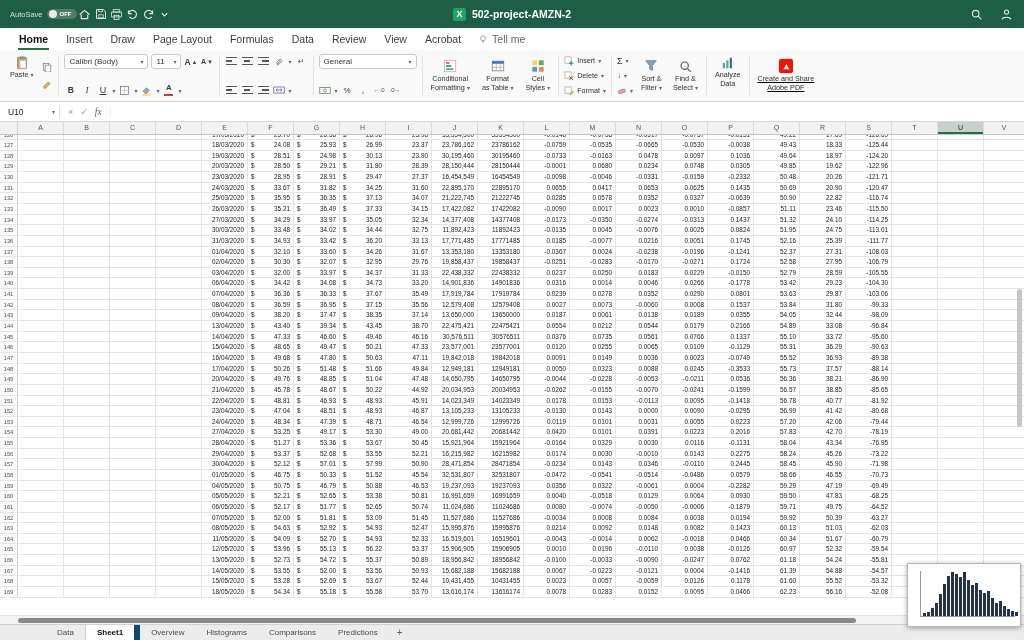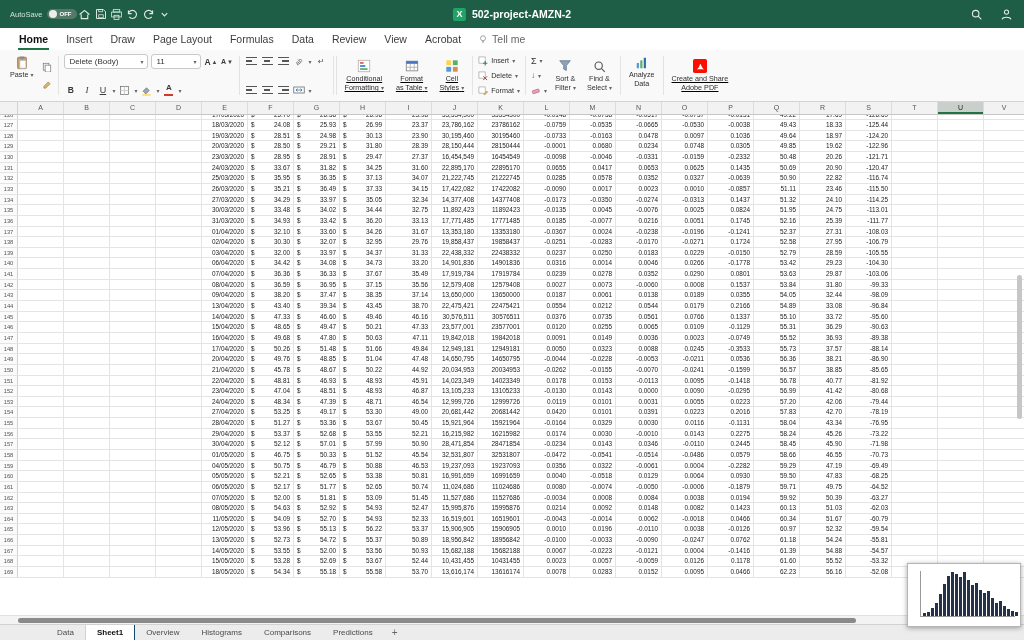--- a/index.html
+++ b/index.html
@@ -46,21 +46,21 @@
   .clip-mini { display:flex; flex-direction:column; justify-content:center; gap:4px; }
   .al { width:11px; height:8px; display:inline-flex; flex-direction:column; justify-content:space-between; }
   .al i { height:1.3px; background:#555; display:block; width:100%; }
   .a-l i:nth-child(2){ width:60%; } .a-c { align-items:center; } .a-c i:nth-child(2){ width:60%; }
   .a-r { align-items:flex-end; } .a-r i:nth-child(2){ width:60%; }
   .rot { font-size:6.5px; transform:rotate(-45deg); color:#555; }
   .uline { text-decoration:underline; }
   .acolor { display:inline-flex; flex-direction:column; align-items:center; line-height:1; }
   .acolor b { font-size:8px; }
   .acolor i { width:9px; height:2px; background:#d03a2b; display:block; margin-top:1px; }
-  .w-font { width:84px; } .w-size { width:50px; } .w-gen { width:98px; }
+  .w-font { width:84px; } .w-size { width:30px; } .w-gen { width:98px; }
   .tinytxt { font-size:6px; color:#444; }
 
   
   .formulabar { height:20px; flex:none; background:#fff; border-bottom:1px solid #d8d8d8; display:flex; align-items:center; padding:0 0 0 4px; }
   .namebox { width:56px; height:14px; display:flex; align-items:center; justify-content:space-between; padding:0 4px; font-size:8.5px; color:#222; border-right:1px solid #ddd; }
   .fb-icons { display:flex; align-items:center; gap:7px; padding:0 8px; border-right:1px solid #eee; }
   .fb-x { color:#9a9a9a; font-size:9px; }
   .fb-ck { color:#9a9a9a; font-size:9px; }
   .fb-fx { font-family:"Liberation Serif", serif; font-style:italic; font-size:9.5px; color:#666; }
   .fb-input { flex:1; height:100%; }
@@ -81,21 +81,21 @@
   .cell.num { text-align:right; padding-right:3px; }
   .cell.cur { display:flex; justify-content:space-between; padding:0 3px; }
   .vscroll { position:absolute; right:1px; top:14px; bottom:2px; width:6px; }
   .vthumb { position:absolute; top:32%; height:29%; width:5px; background:#c6c6c6; border-radius:3px; }
 
   
   .hscrollbar { height:9px; flex:none; background:#f3f3f3; border-top:1px solid #e0e0e0; position:relative; }
   .hthumb { position:absolute; left:18px; top:2px; width:838px; height:5px; background:#8a8a8a; border-radius:2.5px; }
   .sheettabs { height:16px; flex:none; background:#ececec; border-top:1px solid #d2d2d2; display:flex; align-items:stretch; padding-left:46px; }
   .stab { font-size:8px; color:#4a4a4a; display:flex; align-items:center; padding:0 11px; cursor:default; }
-  .stab.active { background:#fff; color:#0f0f0f; font-weight:bold; border-left:1px solid #d2d2d2; border-right:1px solid #0c4a6e; }
+  .stab.active { background:#fff; color:#0f0f0f; font-weight:bold; border-left:1px solid #d2d2d2; border-right:6px solid #0c4a6e; }
   .stab.add { font-size:10px; color:#666; padding:0 8px; }
   .statusbar { height:17px; flex:none; background:#f5f5f5; border-top:1px solid #d9d9d9; display:flex; align-items:center; padding:0 8px; gap:8px; font-size:8px; color:#444; }
   .sb-acc { display:flex; align-items:center; gap:4px; }
   .sb-right { margin-left:auto; display:flex; align-items:center; gap:7px; }
   .viewic { width:10px; height:9px; border:1px solid #8b8b8b; background:#fff; }
   .viewic.v2 { border-top-width:3px; }
   .viewic.v3 { border-style:dashed; }
   .zoomslider { width:70px; height:2px; background:#bdbdbd; position:relative; }
   .zoomknob { position:absolute; left:47%; top:-3px; width:7px; height:7px; border-radius:50%; background:#fdfdfd; border:1px solid #9a9a9a; }
 
@@ -236,21 +236,21 @@
               </svg>
           </span>
         </div>
       </div>
     </div>
     <div class="rsep"></div>
 
     <div class="rgroup">
       <div class="rrow">
         <div class="dd w-font">
-          <span>Delete (Body)</span>
+          <span>Calibri (Body)</span>
             <span class="chev">▾</span>
         </div>
         <div class="dd w-size">
           <span>11</span>
             <span class="chev">▾</span>
         </div>
         <span class="icon-btn">
             <span class="tx">A</span>
             <span class="tinytxt">▲</span>
           </span>
@@ -342,23 +342,44 @@
           <svg width="12" height="10" viewBox="0 0 16 12">
               <rect x="1" y="2" width="14" height="8" fill="none" stroke="#666"></rect>
               <path d="M4 6h8M10 4l2 2-2 2M6 4 4 6l2 2" fill="none" stroke="#2b6cb0"></path>
             </svg>
         </span>
         <span class="chev">▾</span>
       </div>
     </div>
     <div class="rsep"></div>
 
+    <div class="rgroup">
+      <div class="rrow">
+        <div class="dd w-gen">
+          <span>General</span>
+            <span class="chev">▾</span>
+        </div>
+      </div>
+      <div class="rrow">
+        <span class="icon-btn">
+          <svg width="12" height="9" viewBox="0 0 16 10">
+              <rect x="1" y="1" width="14" height="8" fill="none" stroke="#5a7d5a"></rect>
+              <circle cx="8" cy="5" r="2" fill="none" stroke="#5a7d5a"></circle>
+            </svg>
+        </span>
+        <span class="chev">▾</span>
+        <span class="icon-btn" style="font-size:8px;">%</span>
+        <span class="icon-btn" style="font-size:9px;">,</span>
+        <span class="icon-btn tinytxt">←.0</span>
+        <span class="icon-btn tinytxt">.0→</span>
+      </div>
+    </div>
     <div class="rsep"></div>
 
-    <div class="rgroup" style="flex-direction:row;align-items:center;gap:6px;text-decoration:underline;">
+    <div class="rgroup" style="flex-direction:row;align-items:center;gap:6px;">
       <div class="bigbtn">
         <span class="bicon">
           <svg width="14" height="14" viewBox="0 0 16 16">
               <rect x="1.5" y="1.5" width="13" height="13" fill="#fff" stroke="#b5b5b5"></rect>
               <rect x="3.5" y="3.5" width="4" height="2" fill="#e05a4e"></rect>
               <rect x="3.5" y="7" width="6" height="2" fill="#4e79d8"></rect>
               <rect x="3.5" y="10.5" width="8.5" height="2" fill="#58b067"></rect>
             </svg>
         </span>
         <span>Conditional</span>
@@ -479,20 +500,32 @@
               <rect width="16" height="16" rx="2" fill="#fa0f00"></rect>
               <path d="M4.5 12c1.5-1 3-3.5 3.5-6h1c.5 2.5 2 5 3.5 6-2-.5-6-.5-8 0z" fill="#fff"></path>
             </svg>
         </span>
         <span>Create and Share</span>
         <span>Adobe PDF</span>
       </div>
     </div>
   </div>
 
+  <div class="formulabar">
+    <div class="namebox">
+      <span>U10</span>
+      <span class="chev">▾</span>
+    </div>
+    <div class="fb-icons">
+      <span class="fb-x">×</span>
+      <span class="fb-ck">✓</span>
+      <span class="fb-fx">fx</span>
+    </div>
+    <div class="fb-input"></div>
+  </div>
 
   <div class="grid-wrap">
     <div class="col-headers" id="col-headers">
       <div class="corner"></div>
     <div class="colh">A</div>
         <div class="colh">B</div>
         <div class="colh">C</div>
         <div class="colh">D</div>
         <div class="colh">E</div>
         <div class="colh">F</div>

